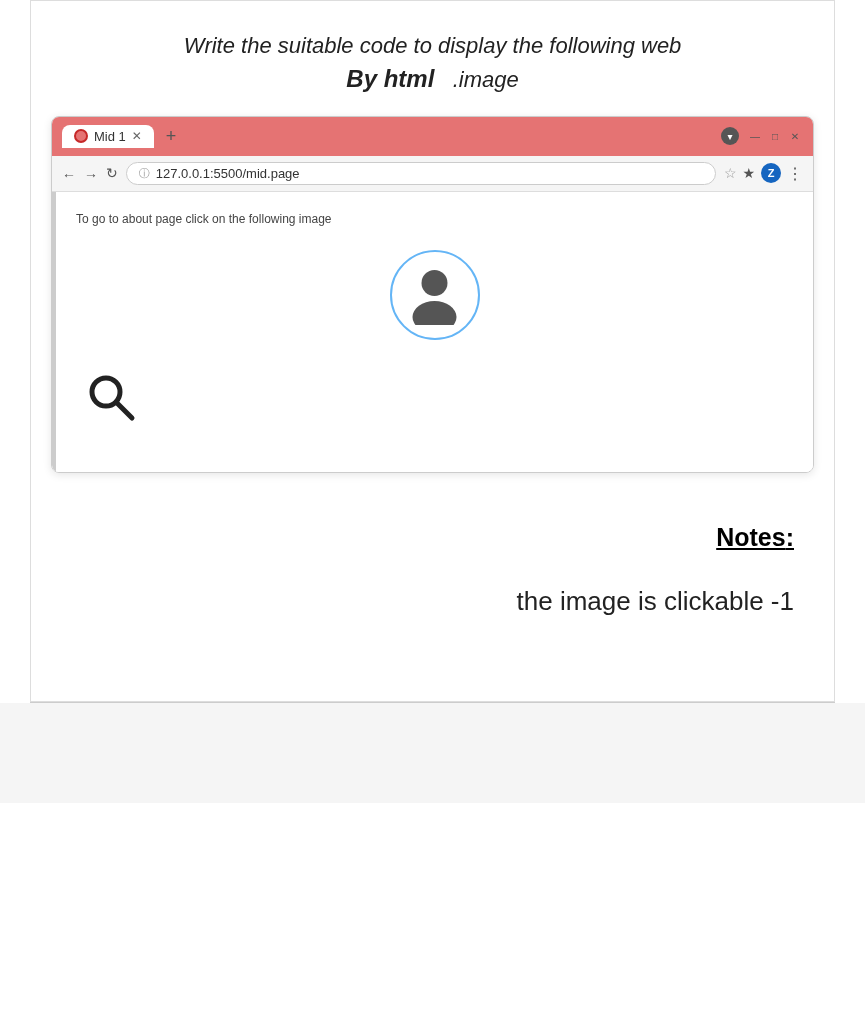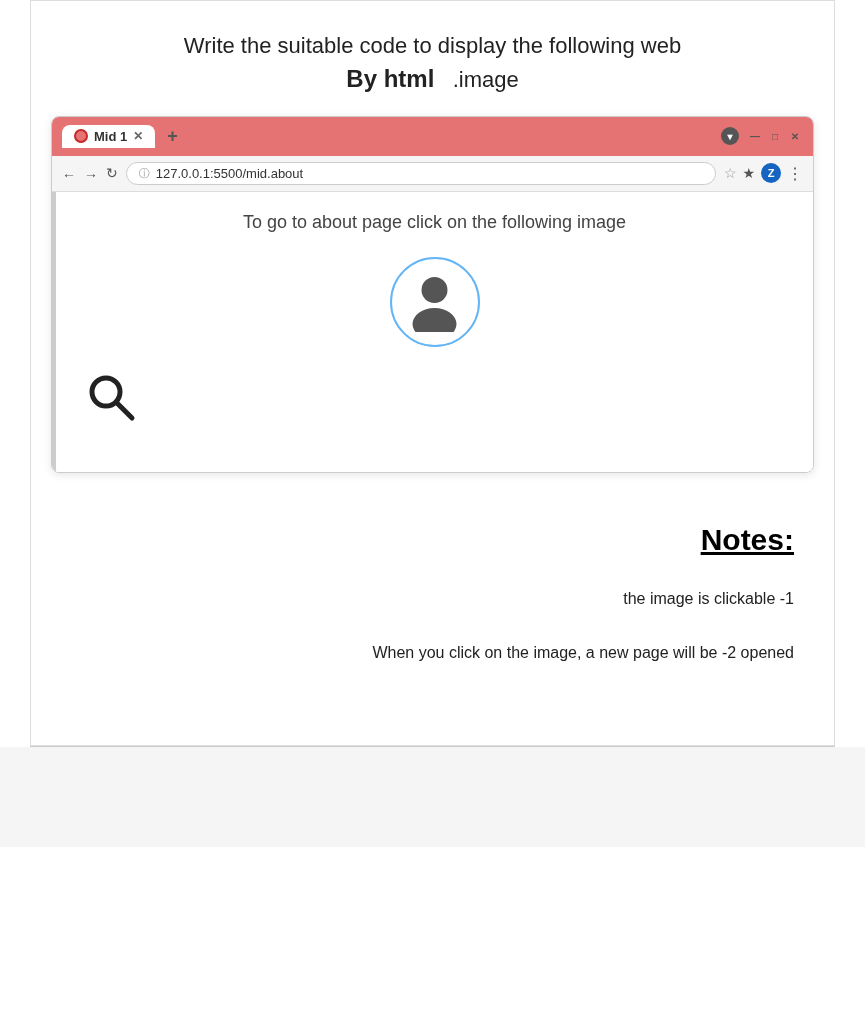--- a/index.html
+++ b/index.html
@@ -29,20 +29,21 @@
       padding: 30px 20px 20px 20px;
     }
 
     .instruction-text {
       text-align: center;
       font-size: 22px;
       color: #222;
       margin-bottom: 12px;
       line-height: 1.4;
       direction: ltr;
+      font-style: italic;
     }
 
     .instruction-text .by-html {
       font-weight: bold;
       font-size: 24px;
     }
 
     
     .browser-mockup {
       border: 1px solid #ccc;
@@ -51,21 +52,20 @@
       margin: 20px 0;
       box-shadow: 0 2px 8px rgba(0,0,0,0.1);
     }
 
     .browser-titlebar {
       background: #e57373;
       padding: 8px 10px;
       display: flex;
       align-items: center;
       gap: 8px;
-      font-weight: bold;
     }
 
     .browser-tab {
       background: #fff;
       border-radius: 8px 8px 0 0;
       padding: 4px 12px;
       font-size: 13px;
       display: flex;
       align-items: center;
       gap: 6px;
@@ -185,23 +185,23 @@
     
     .browser-content {
       background: #fff;
       padding: 20px;
       min-height: 280px;
       position: relative;
       border-left: 4px solid #ccc;
     }
 
     .browser-content-text {
-      text-align: center;
+      text-align: left;
       color: #444;
-      font-size: 18px;
+      font-size: 12px;
       margin-bottom: 24px;
     }
 
     .avatar-container {
       display: flex;
       justify-content: center;
       margin-bottom: 20px;
     }
 
     .avatar-circle {
@@ -224,30 +224,30 @@
       font-weight: bold;
     }
 
     
     .notes-section {
       padding: 30px 20px;
       direction: rtl;
     }
 
     .notes-title {
-      font-size: 30px;
+      font-size: 25px;
       font-weight: bold;
       text-decoration: underline;
       color: #000;
       text-align: right;
       margin-bottom: 30px;
     }
 
     .note-item {
-      font-size: 16px;
+      font-size: 26px;
       color: #222;
       text-align: right;
       margin-bottom: 30px;
       line-height: 1.5;
       direction: rtl;
     }
 
     .divider {
       border: none;
       border-top: 1px solid #ccc;
@@ -308,21 +308,21 @@
           </div>
         </div>
       </div>
 
       <div class="browser-nav">
         <button class="nav-btn">←</button>
         <button class="nav-btn">→</button>
         <button class="nav-btn">↻</button>
         <div class="address-bar">
           <span class="address-icon">ⓘ</span>
-          <span>127.0.0.1:5500/mid.about</span>
+          <span>127.0.0.1:5500/mid.page</span>
         </div>
         <div class="nav-actions">
           <span class="nav-star">☆</span>
           <span class="nav-bookmark">★</span>
           <div class="nav-avatar">Z</div>
           <span class="nav-menu">⋮</span>
         </div>
       </div>
 
       <div class="browser-content">
@@ -343,23 +343,19 @@
             <circle cx="20" cy="20" r="14" stroke="#222" stroke-width="5" fill="none"></circle>
             <line x1="30" y1="30" x2="46" y2="46" stroke="#222" stroke-width="5" stroke-linecap="round"></line>
           </svg>
         </div>
       </div>
     </div>
 
     <div class="notes-section">
       <div class="notes-title">:Notes</div>
       <div class="note-item">the image is clickable -1</div>
-      <div class="note-item">
-        <span>When you click on the image, a new page will be -2
-opened</span>
-      </div>
     </div>
 
   </div>
 
   <hr class="divider">
   <div class="bottom-section"></div>
 </div>
 
 </body></html>

